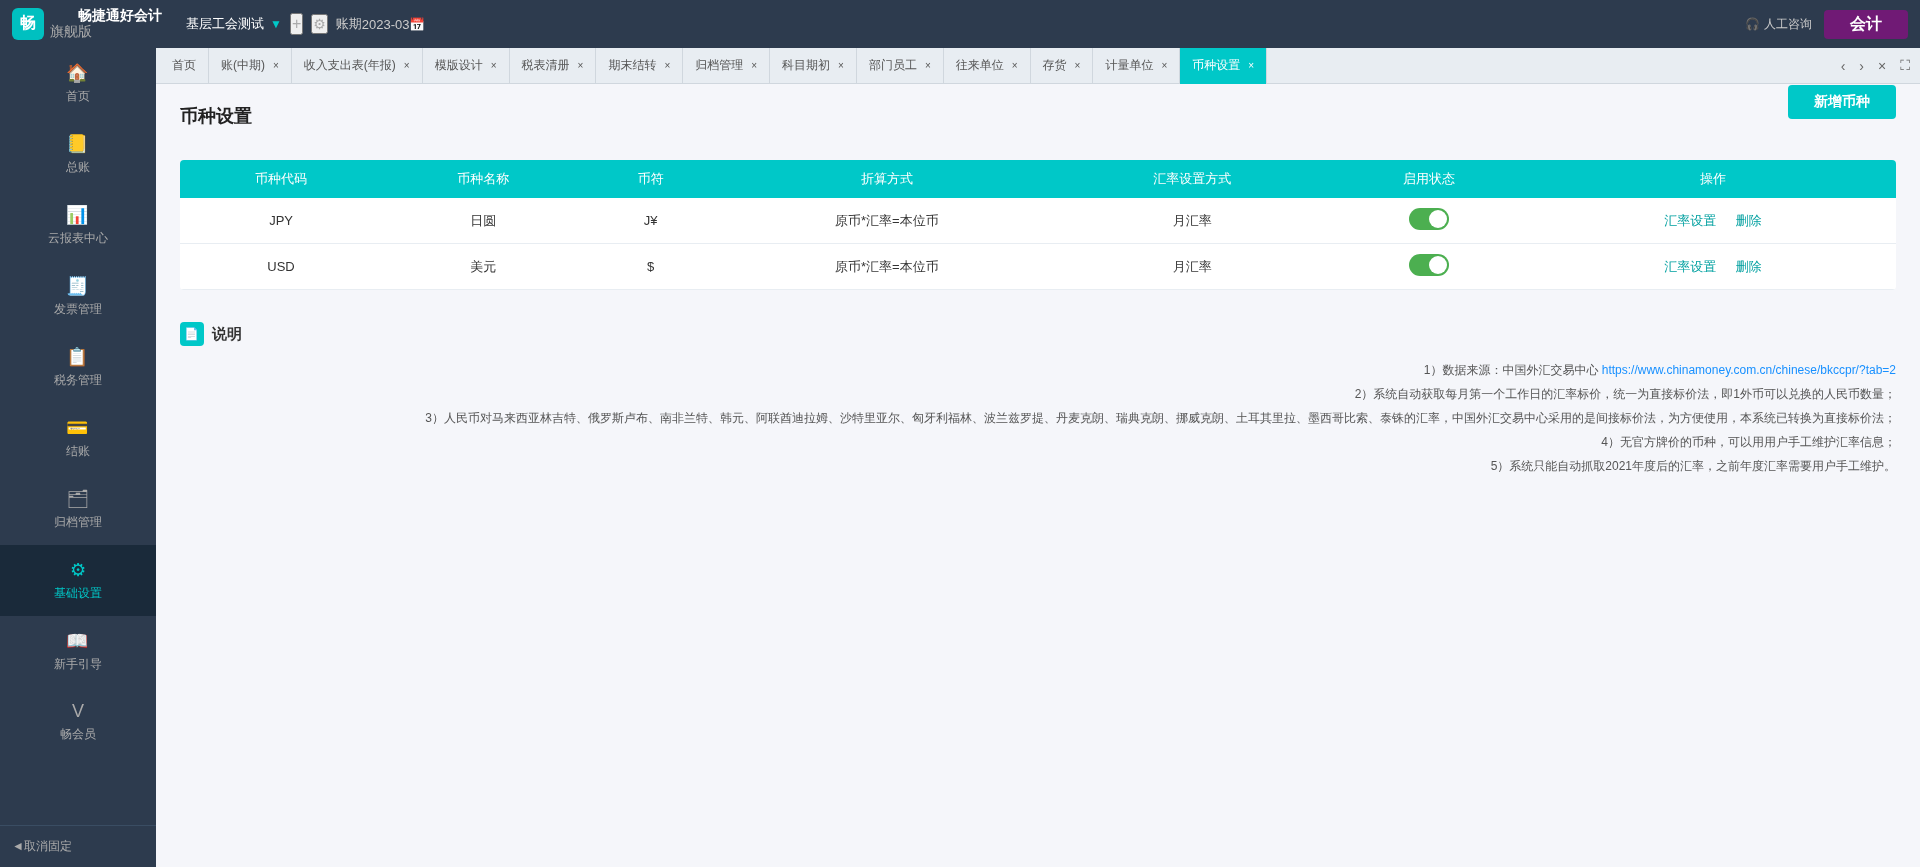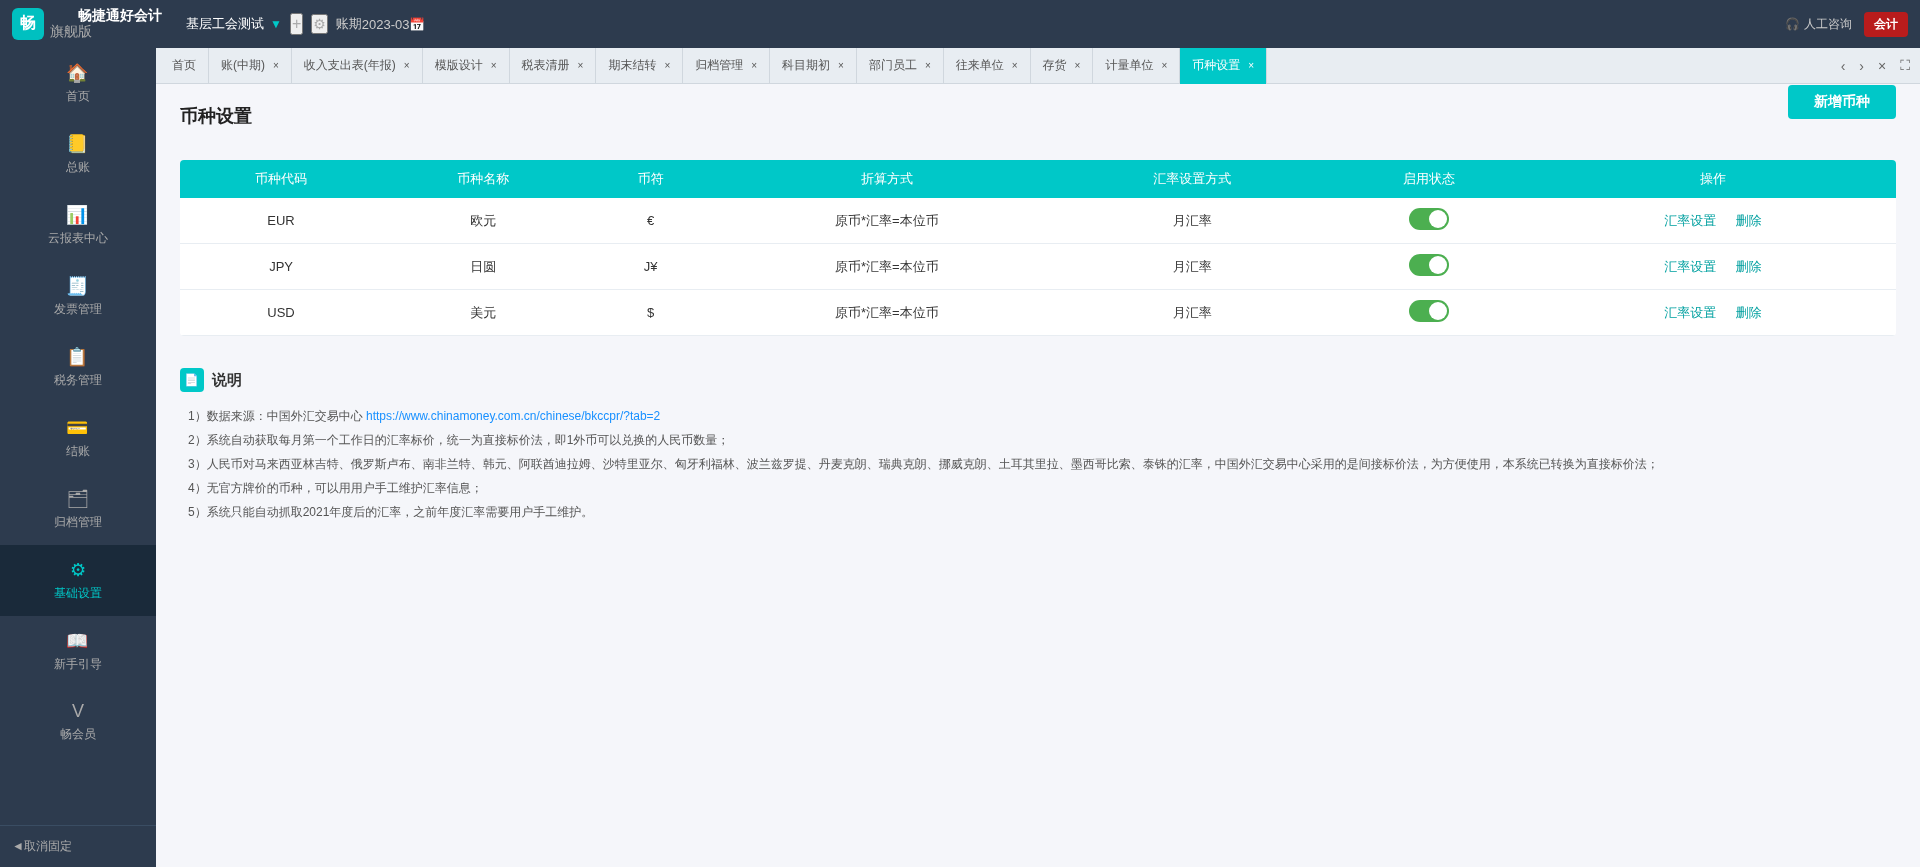--- a/index.html
+++ b/index.html
@@ -11,21 +11,21 @@
     
     .top-bar { display: flex; align-items: center; height: 48px; background: #2d3b4e; padding: 0 12px; gap: 8px; flex-shrink: 0; }
     .top-bar-logo { display: flex; align-items: center; gap: 6px; }
     .logo-icon { width: 32px; height: 32px; background: #00c0c0; border-radius: 6px; display: flex; align-items: center; justify-content: center; color: white; font-size: 16px; font-weight: bold; }
     .logo-text { color: white; font-size: 14px; font-weight: bold; line-height: 1.2; padding-left: 28px; }
     .logo-sub { color: #aaa; font-size: 14px; }
     .workspace-selector { display: flex; align-items: center; gap: 6px; color: white; font-size: 13px; margin-left: 16px; cursor: pointer; }
     .workspace-selector .arrow { color: #00c8c8; font-size: 12px; }
     .top-bar-actions { margin-left: auto; display: flex; align-items: center; gap: 12px; }
     .btn-service { color: #ccc; font-size: 12px; display: flex; align-items: center; gap: 4px; cursor: pointer; }
-    .btn-kuaiji { background: #b91c1c; border: none; color: white; padding: 4px 10px; border-radius: 4px; font-size: 12px; cursor: pointer; font-weight: bold; }
+    .btn-kuaiji { background: #701a75; border: none; color: white; padding: 4px 26px; border-radius: 4px; font-size: 16px; cursor: pointer; font-weight: bold; }
     .top-bar-period { color: #ccc; font-size: 13px; display: flex; align-items: center; }
     .period-icon { color: #00c8c8; }
     .add-btn { color: #aaa; font-size: 16px; cursor: pointer; }
     .settings-btn { color: #aaa; font-size: 14px; cursor: pointer; }
 
     
     .main-layout { display: flex; flex: 1; overflow: hidden; }
     .sidebar { width: 156px; background: #2d3b4e; display: flex; flex-direction: column; flex-shrink: 0; }
     .sidebar-item { display: flex; flex-direction: column; align-items: center; padding: 14px 8px; color: #aaa; cursor: pointer; gap: 4px; font-size: 12px; }
     .sidebar-item.active { background: #1a2a3a; color: #00c8c8; }
@@ -60,21 +60,21 @@
     .action-link { color: #00a0a0; cursor: pointer; text-decoration: none; margin: 0 8px; }
 
     
     .toggle { display: inline-block; width: 40px; height: 22px; background: #4caf50; border-radius: 11px; position: relative; cursor: pointer; }
     .toggle::after { content: ''; position: absolute; width: 18px; height: 18px; background: white; border-radius: 50%; top: 2px; right: 2px; }
 
     
     .notes-section { margin-top: 32px; }
     .notes-header { display: flex; align-items: center; gap: 8px; font-size: 15px; font-weight: bold; color: #333; margin-bottom: 12px; }
     .notes-icon { width: 24px; height: 24px; background: #00c8c8; border-radius: 4px; display: flex; align-items: center; justify-content: center; color: white; font-size: 12px; }
-    .notes-list { list-style: none; padding: 0; }
+    .notes-list { list-style: none; padding: 0; text-align: right; }
     .notes-list li { font-size: 12px; color: #555; line-height: 2; padding-left: 8px; }
     .notes-list a { color: #1890ff; text-decoration: none; }
   </style>
 </head>
 <body>
 
 <div class="app-container">
 
   <div class="top-bar">
     <div class="top-bar-logo">
@@ -234,34 +234,20 @@
               <th>币种代码</th>
               <th>币种名称</th>
               <th>币符</th>
               <th>折算方式</th>
               <th>汇率设置方式</th>
               <th>启用状态</th>
               <th>操作</th>
             </tr>
           </thead>
           <tbody id="table-body">
-          <tr>
-      <td>EUR</td>
-      <td>欧元</td>
-      <td>€</td>
-      <td>原币*汇率=本位币</td>
-      <td>月汇率</td>
-      <td>
-        <div class="toggle"></div>
-      </td>
-      <td>
-        <a class="action-link">汇率设置</a>
-        <a class="action-link">删除</a>
-      </td>
-    </tr>
               <tr>
       <td>JPY</td>
       <td>日圆</td>
       <td>J¥</td>
       <td>原币*汇率=本位币</td>
       <td>月汇率</td>
       <td>
         <div class="toggle"></div>
       </td>
       <td>

